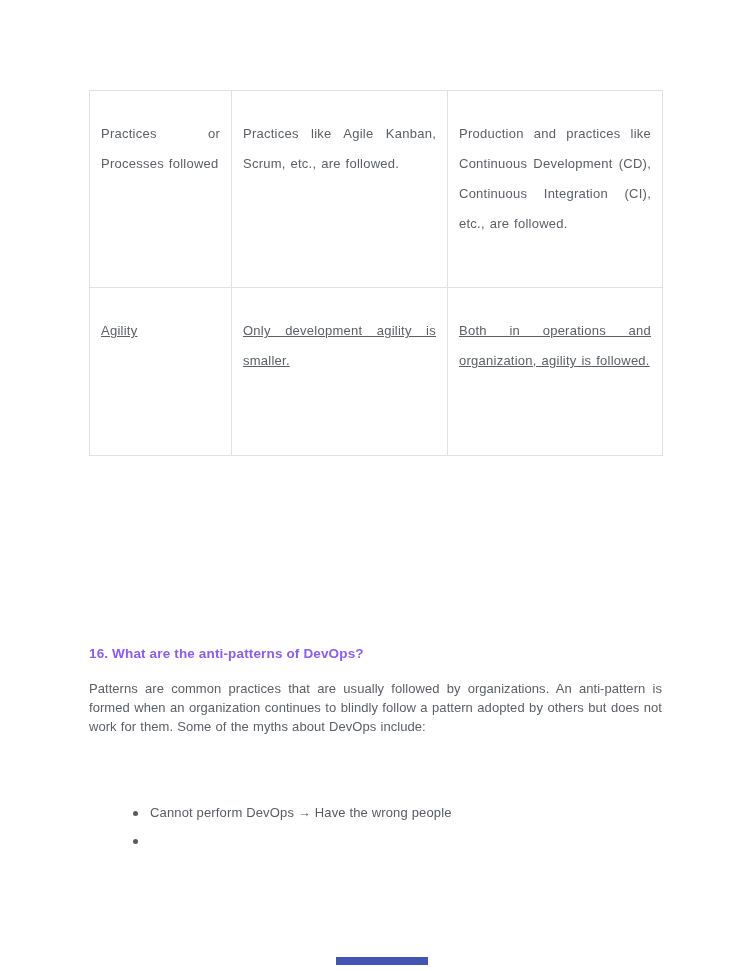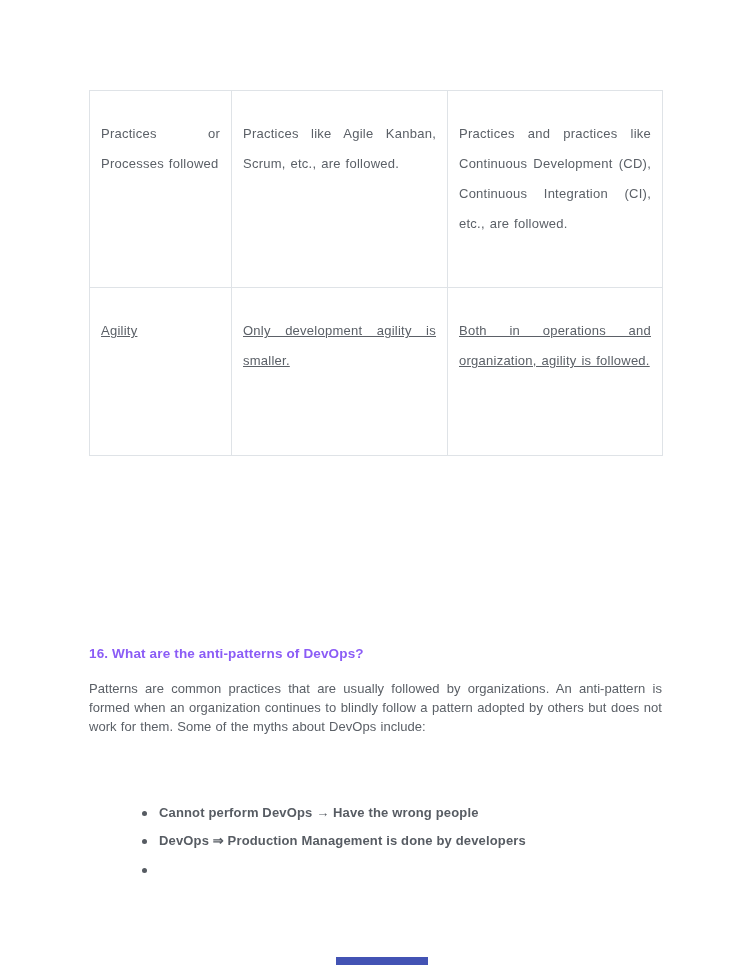--- a/index.html
+++ b/index.html
@@ -55,24 +55,23 @@
     width: 573px;
     font-size: 13px;
     line-height: 19px;
     text-align: justify;
     letter-spacing: 0.05px;
     word-spacing: 0.5px;
     color: #5b6067;
   }
   .bullet-list {
     position: absolute;
-    left: 142px;
+    left: 133px;
     top: 799px;
     width: 520px;
-    font-weight: bold;
   }
   .bullet-item {
     display: flex;
     align-items: flex-start;
     font-size: 13px;
     line-height: 28.4px;
     letter-spacing: 0.15px;
     color: #575c63;
   }
   .bullet-dot {
@@ -100,43 +99,39 @@
   <table class="compare-table">
     <colgroup>
       <col class="col-a">
       <col class="col-b">
       <col class="col-c">
     </colgroup>
     <tbody>
       <tr class="row-1">
         <td>Practices or Processes followed</td>
         <td>Practices like Agile Kanban, Scrum, etc., are followed.</td>
-        <td>Practices and practices like Continuous Development (CD), Continuous Integration (CI), etc., are followed.</td>
+        <td>Production and practices like Continuous Development (CD), Continuous Integration (CI), etc., are followed.</td>
       </tr>
       <tr class="row-3">
         <td>Agility</td>
         <td>Only development agility is smaller.</td>
         <td>Both in operations and organization, agility is followed.</td>
       </tr>
     </tbody>
   </table>
 
   <div class="question-heading">16. What are the anti-patterns of DevOps?</div>
 
   <div class="paragraph">Patterns are common practices that are usually followed by organizations. An anti-pattern is formed when an organization continues to blindly follow a pattern adopted by others but does not work for them. Some of the myths about DevOps include:</div>
 
   <div class="bullet-list">
     <div class="bullet-item">
       <span class="bullet-dot"></span>
       <span>Cannot perform DevOps → Have the wrong people</span>
     </div>
     <div class="bullet-item">
       <span class="bullet-dot"></span>
-      <span>DevOps ⇒ Production Management is done by developers</span>
-    </div>
-    <div class="bullet-item">
-      <span class="bullet-dot"></span>
     </div>
   </div>
 
   <div class="accent-bar"></div>
 
 </div>
 
 </body></html>

